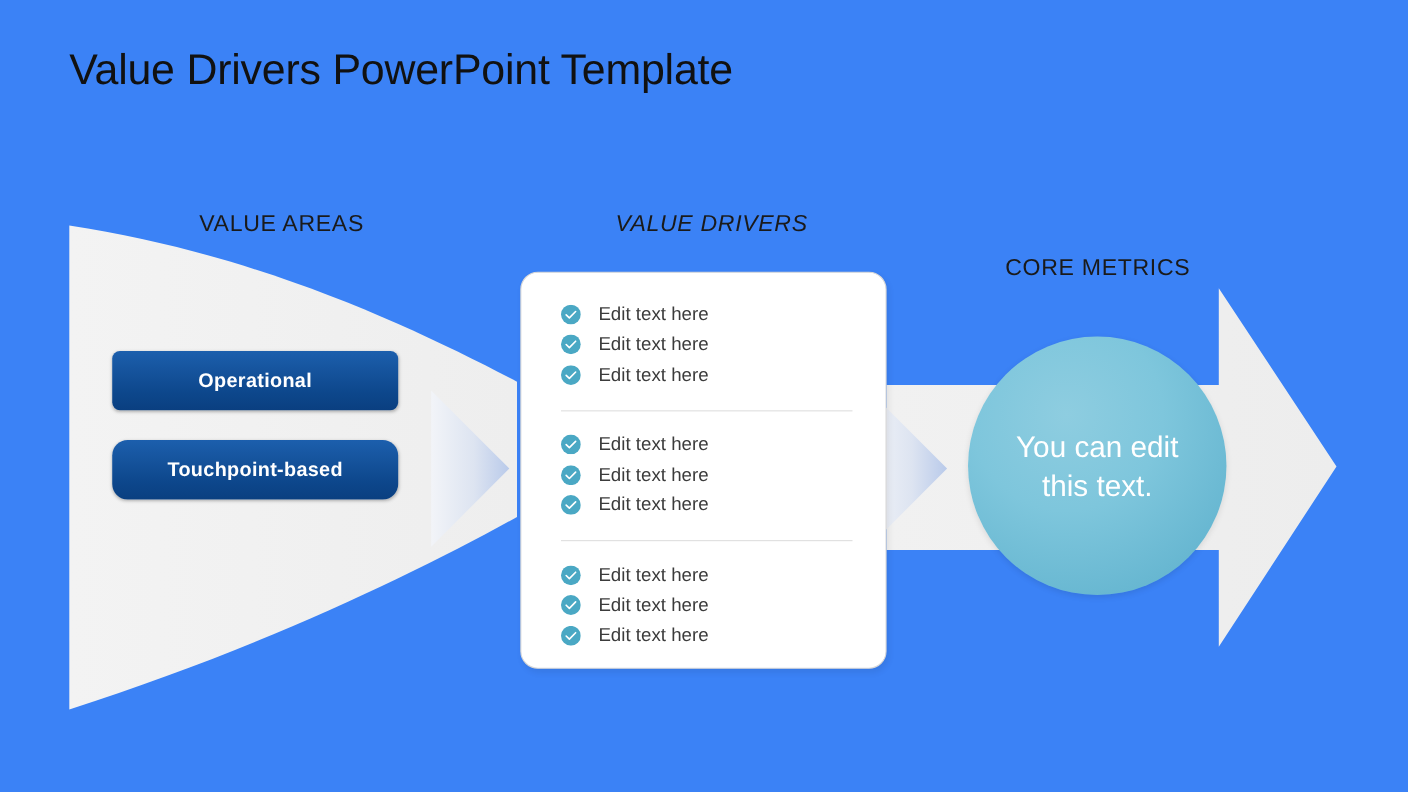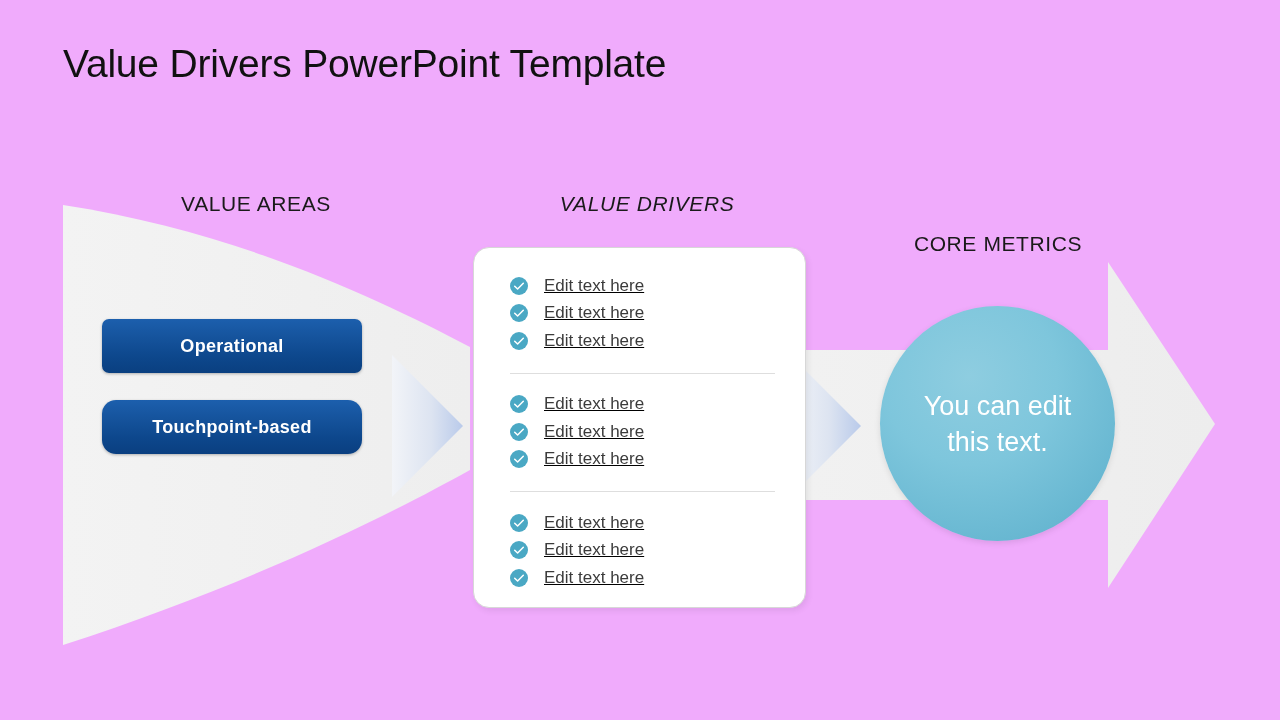--- a/index.html
+++ b/index.html
@@ -13,21 +13,21 @@
     font-family: "Liberation Sans", sans-serif;
     overflow: hidden;
     position: relative;
   }
 
   #slide {
     position: absolute;
     inset: 0;
     width: 1280px;
     height: 720px;
-    background: #f0abfc;
+    background: #3b82f6;
   }
 
   
   #slide-title {
     position: absolute;
     left: 63px;
     top: 42px;
     font-size: 39px;
     font-weight: 400;
     color: #111111;
@@ -92,21 +92,20 @@
     height: 361px;
     background: #ffffff;
     border: 1px solid #d7d7d7;
     border-radius: 16px;
     box-sizing: border-box;
     box-shadow: 2px 3px 6px rgba(0,0,0,0.07);
     padding: 24px 0 0 0;
   }
   .driver-group {
     padding: 0 30px 0 36px;
-    text-decoration: underline;
   }
   .driver-divider {
     height: 1px;
     background: #dedede;
     margin: 18px 30px 17px 36px;
   }
   .driver-item {
     display: flex;
     align-items: center;
     height: 27.5px;

